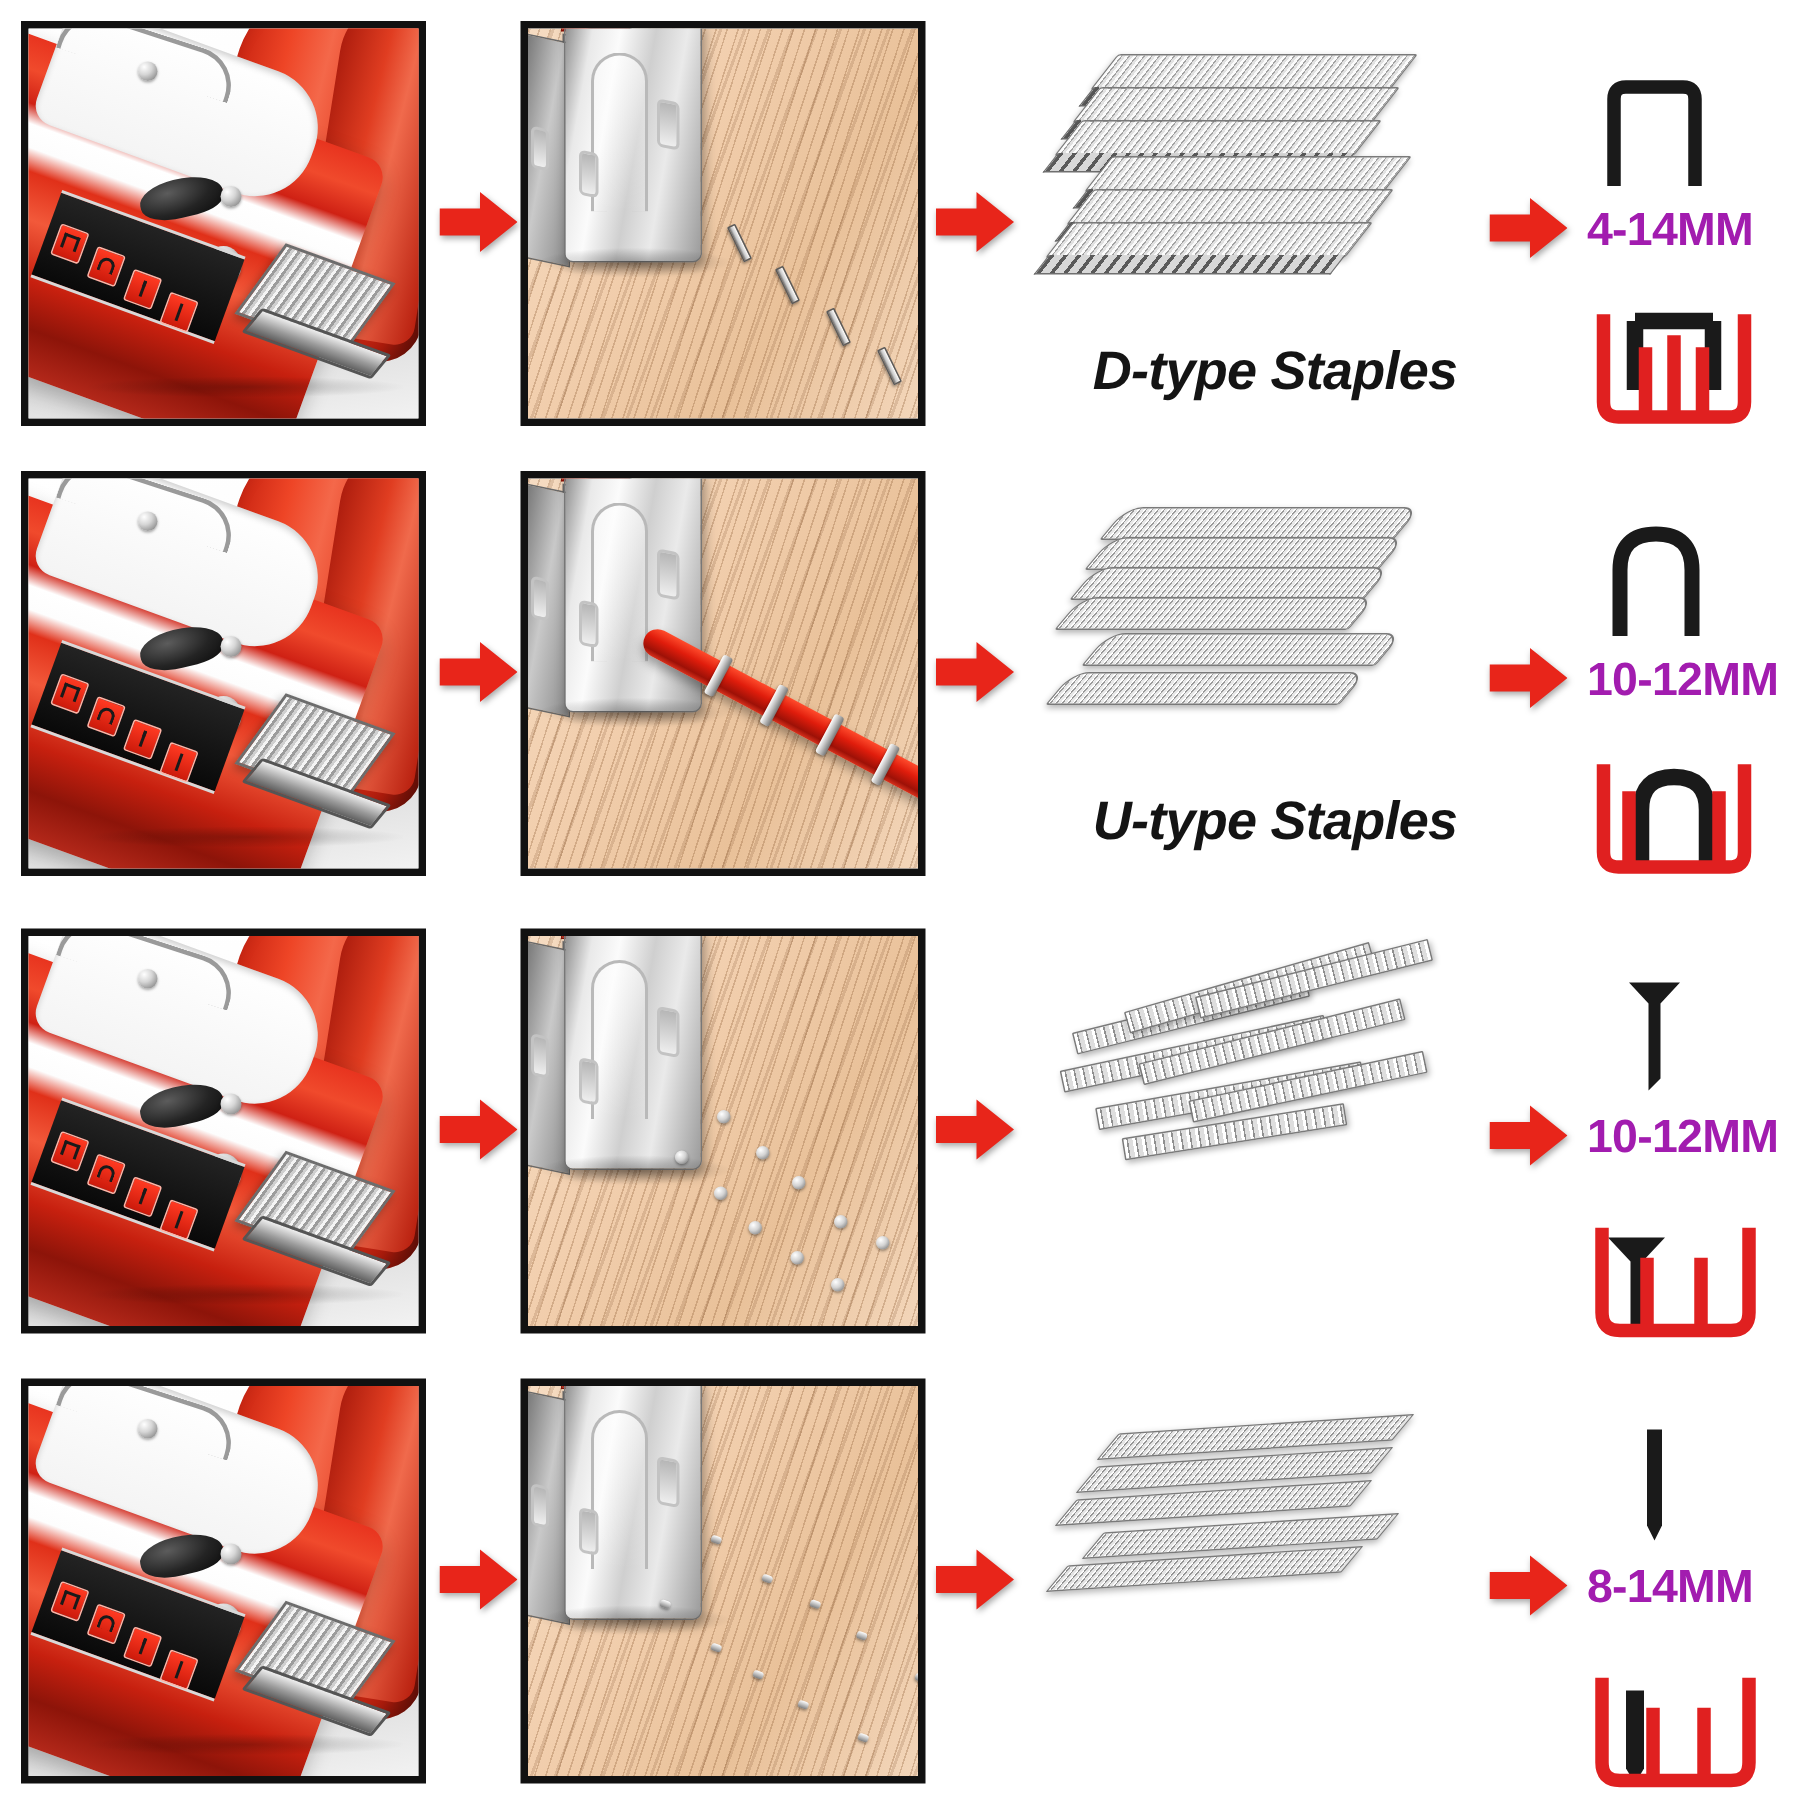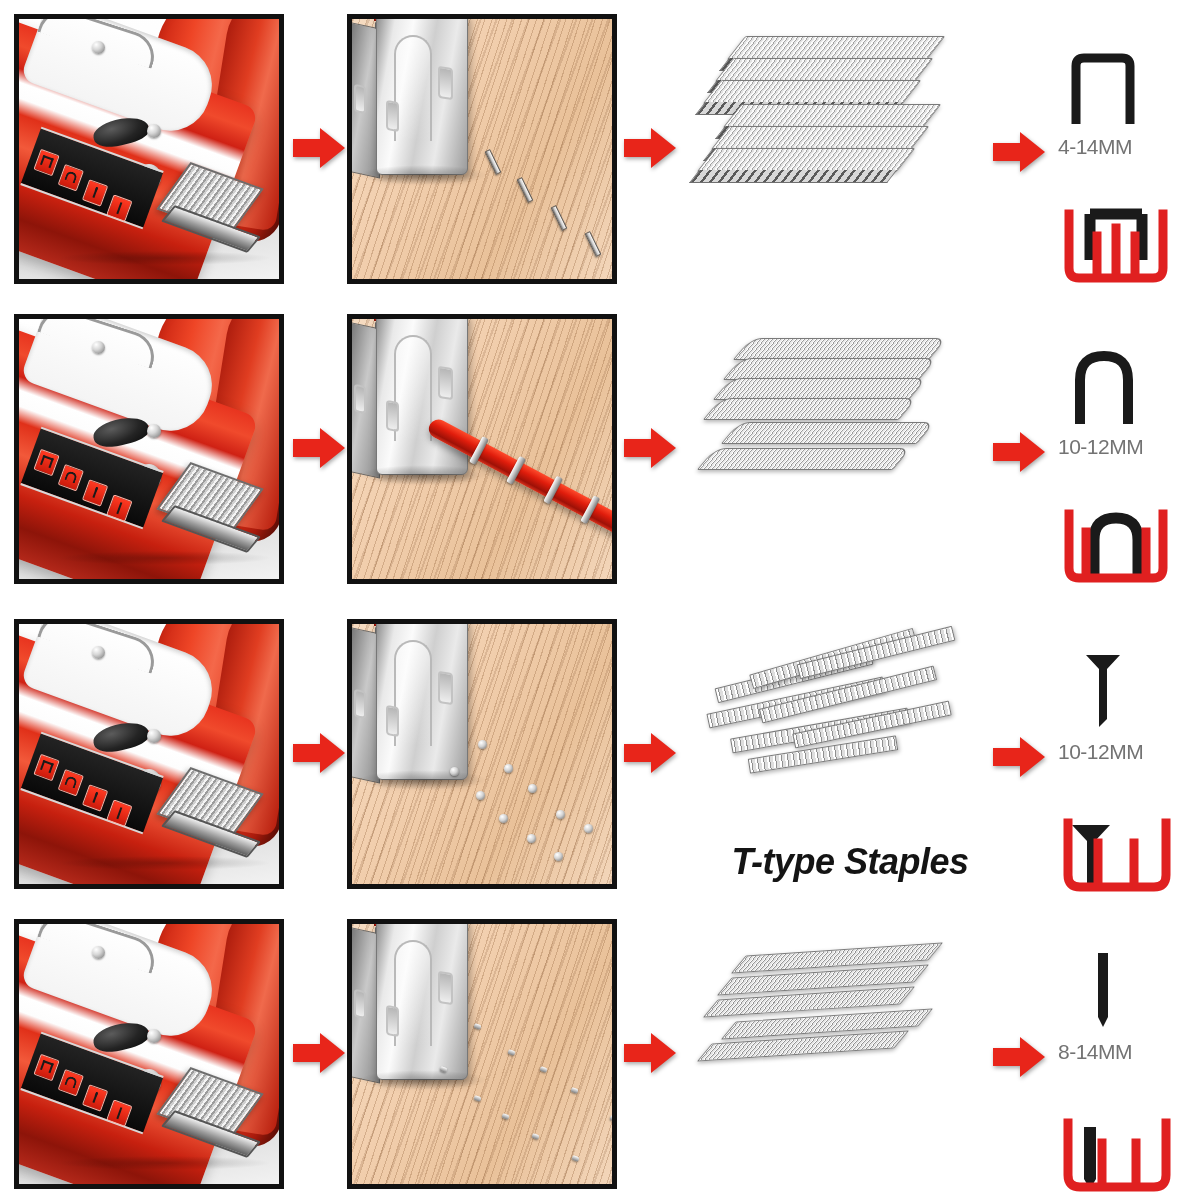--- a/index.html
+++ b/index.html
@@ -315,23 +315,23 @@
     font-size: 36px;
     font-weight: bold;
     font-style: italic;
     color: #141414;
     letter-spacing: -.5px;
     white-space: nowrap;
   }
   .shape-icon { position: absolute; }
   .mm {
     position: absolute;
-    font-size: 21px;
-    font-weight: normal;
-    color: #737373;
+    font-size: 31px;
+    font-weight: bold;
+    color: #a21caf;
     letter-spacing: -.5px;
     white-space: nowrap;
   }
   .mag-icon { position: absolute; }
 
   
   .bundle { position: absolute; inset: 0; }
   .bar {
     position: absolute;
     border: 1px solid #7a7a7a;
@@ -439,20 +439,21 @@
       <div class="bundle">
         <div class="bar d" style="left:36px;  top:6px;   width:200px; transform:skewX(-38deg)"></div>
         <div class="bar d" style="left:24px;  top:28px;  width:200px; transform:skewX(-38deg)"></div>
         <div class="bar d" style="left:12px;  top:50px;  width:200px; transform:skewX(-38deg)"></div>
         <div class="bar d" style="left:32px;  top:74px;  width:200px; transform:skewX(-38deg)"></div>
         <div class="bar d" style="left:20px;  top:96px;  width:200px; transform:skewX(-38deg)"></div>
         <div class="bar d" style="left:6px;   top:118px; width:200px; transform:skewX(-38deg)"></div>
       </div>
     </div>
 
+    <div class="type-label" style="top:226px">D-type Staples</div>
 
     <svg class="shape-icon" style="left:1067px; top:52px; width:72px; height:72px" viewBox="0 0 72 72">
       <path d="M9 68 L9 14 Q9 6 17 6 L55 6 Q63 6 63 14 L63 68" fill="none" stroke="#1a1a1a" stroke-width="9" stroke-linecap="square"></path>
     </svg>
 
     <svg class="arrow" style="left:993px; top:130px" viewBox="0 0 52 44">
       <polygon points="0,13 27,13 27,2 52,22 27,42 27,31 0,31" fill="#e8251a"></polygon>
     </svg>
 
     <div class="mm" style="left:1058px; top:135px">4-14MM</div>
@@ -536,20 +537,21 @@
       <div class="bundle">
         <div class="bar u" style="left:42px; top:8px;   width:196px; transform:skewX(-40deg)"></div>
         <div class="bar u" style="left:32px; top:28px;  width:196px; transform:skewX(-40deg)"></div>
         <div class="bar u" style="left:22px; top:48px;  width:196px; transform:skewX(-40deg)"></div>
         <div class="bar u" style="left:12px; top:68px;  width:196px; transform:skewX(-40deg)"></div>
         <div class="bar u" style="left:30px; top:92px;  width:196px; transform:skewX(-40deg)"></div>
         <div class="bar u" style="left:6px;  top:118px; width:196px; transform:skewX(-40deg)"></div>
       </div>
     </div>
 
+    <div class="type-label" style="top:226px">U-type Staples</div>
 
     <svg class="shape-icon" style="left:1072px; top:50px; width:64px; height:74px" viewBox="0 0 64 74">
       <path d="M8 70 L8 30 Q8 6 32 6 Q56 6 56 30 L56 70" fill="none" stroke="#1a1a1a" stroke-width="10" stroke-linecap="square"></path>
     </svg>
 
     <svg class="arrow" style="left:993px; top:130px" viewBox="0 0 52 44">
       <polygon points="0,13 27,13 27,2 52,22 27,42 27,31 0,31" fill="#e8251a"></polygon>
     </svg>
 
     <div class="mm" style="left:1058px; top:135px">10-12MM</div>
@@ -638,21 +640,20 @@
         <div class="bar t" style="left:48px;  top:16px;  width:170px; transform:rotate(-16deg)"></div>
         <div class="bar t" style="left:96px;  top:10px;  width:160px; transform:rotate(-14deg)"></div>
         <div class="bar t" style="left:6px;   top:60px;  width:180px; transform:rotate(-12deg)"></div>
         <div class="bar t" style="left:58px;  top:52px;  width:180px; transform:rotate(-14deg)"></div>
         <div class="bar t" style="left:30px;  top:88px;  width:180px; transform:rotate(-10deg)"></div>
         <div class="bar t" style="left:92px;  top:82px;  width:160px; transform:rotate(-12deg)"></div>
         <div class="bar t" style="left:48px;  top:112px; width:150px; transform:rotate(-9deg)"></div>
       </div>
     </div>
 
-    <div class="type-label" style="top:236px">T-type Staples</div>
 
     <svg class="shape-icon" style="left:1080px; top:44px; width:46px; height:82px" viewBox="0 0 46 82">
       <polygon points="6,6 40,6 27,20 27,70 19,78 19,20" fill="#1a1a1a"></polygon>
     </svg>
 
     <svg class="arrow" style="left:993px; top:130px" viewBox="0 0 52 44">
       <polygon points="0,13 27,13 27,2 52,22 27,42 27,31 0,31" fill="#e8251a"></polygon>
     </svg>
 
     <div class="mm" style="left:1058px; top:135px">10-12MM</div>

